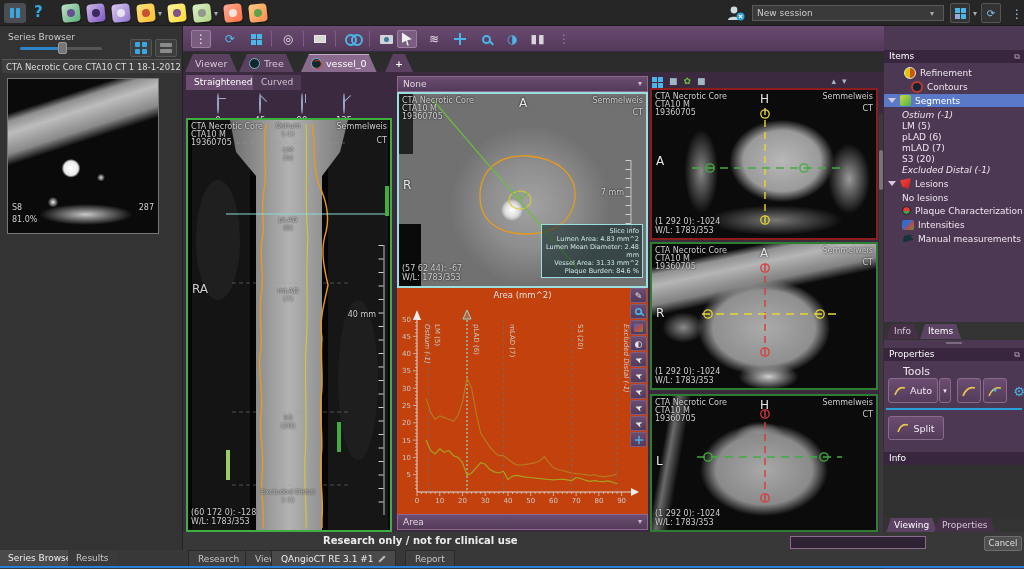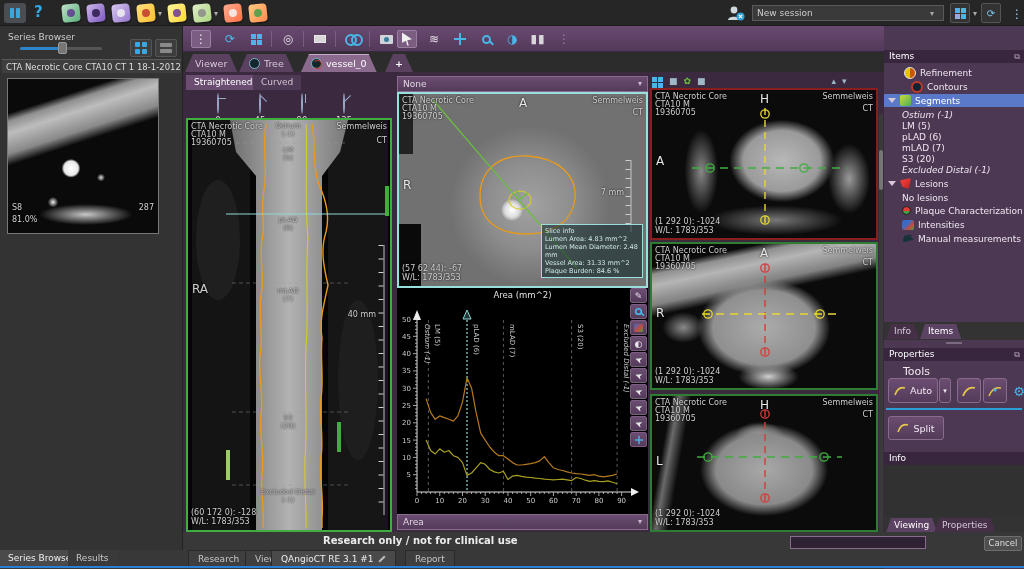--- a/index.html
+++ b/index.html
@@ -100,24 +100,24 @@
 
   
   .combo{height:16px;background:linear-gradient(#6b4d71,#543b5a);border:1px solid #8a6b8e;
     font-size:9px;color:#e0d5e2;line-height:14px;padding:0 5px;}
   .combo .cv{float:right;color:#cbb8ce;font-size:8px;}
   #cross-view{left:214px;top:20px;width:251px;height:196px;border:2px solid #9adede;
     background:
       radial-gradient(circle 80px at 53% 58%,#a2a2a2,#8d8d8d 55%,#7d7d7d 80%,#717171),
       #777;}
   #slice-info{right:3px;bottom:8px;width:102px;padding:2px 3px;border:1px solid #9adede;
-    background:rgba(10,35,38,.55);font-size:6.5px;line-height:8px;color:#cfe8e8;}
-
-  
-  #chart-box{left:214px;top:216px;width:251px;height:226px;background:#000000;}
+    background:rgba(10,35,38,.55);font-size:6.5px;line-height:8px;color:#cfe8e8;text-align:right;}
+
+  
+  #chart-box{left:214px;top:216px;width:251px;height:226px;background:#c2410c;}
   #chart-title{left:0;top:2px;width:251px;text-align:center;font-size:8.5px;color:#e0e0e0;}
   #chart-svg text{font-size:7px;fill:#c9c9c9;}
   #area-combo{left:214px;top:442px;width:251px;height:16px;}
   #none-combo{left:214px;top:4px;width:251px;height:16px;}
 
   
   .mini{left:447px;width:17px;height:15px;background:linear-gradient(#6b4d71,#543b5a);border:1px solid #7a5d80;
     border-radius:2px;display:flex;align-items:center;justify-content:center;font-size:9px;color:#e8e0ea;}
 
   

